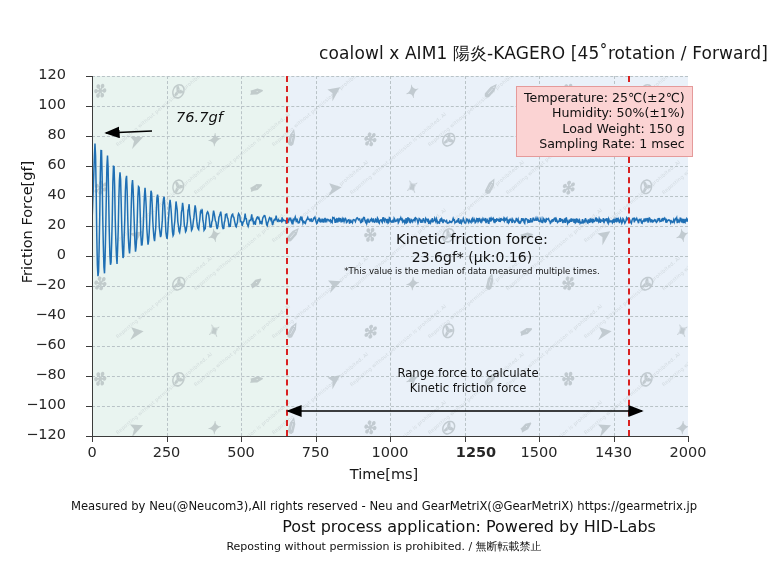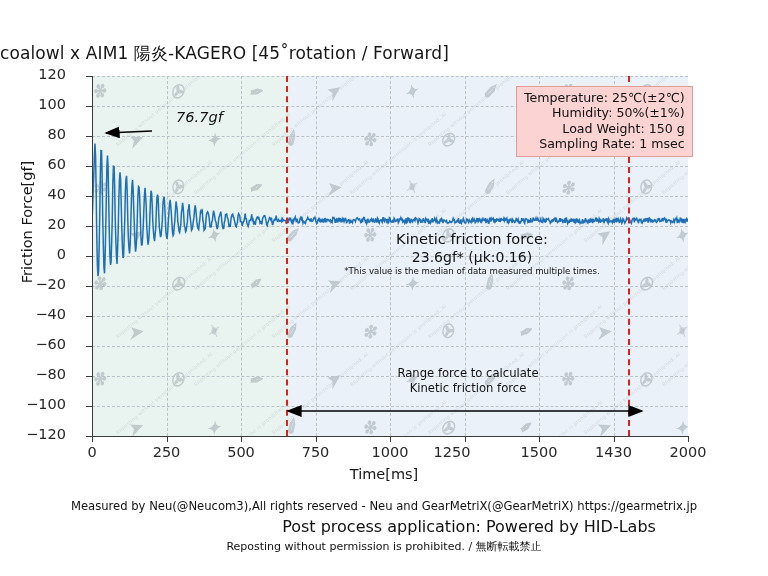--- a/index.html
+++ b/index.html
@@ -5,21 +5,21 @@
   html,body{margin:0;padding:0;}
   body{
     width:768px;height:576px;overflow:hidden;background:#ffffff;
     font-family:"DejaVu Sans","Liberation Sans",sans-serif;
     color:#1a1a1a;
   }
   #figure{position:relative;width:768px;height:576px;}
 
   
   #chart-title{
-    position:absolute;left:0;top:42px;width:768px;text-align:left;
+    position:absolute;left:0;top:42px;width:768px;text-align:right;
     font-size:17px;color:#161616;letter-spacing:0.1px;
   }
 
   
   #plot-area{
     position:absolute;left:92px;top:76px;width:596px;height:360px;
     background:#eef6f4;overflow:hidden;
   }
   #bg-left{position:absolute;left:0;top:0;width:33.3%;height:100%;background:#e9f4f0;}
   #bg-right{position:absolute;left:33.3%;top:0;width:66.7%;height:100%;background:#eaf1f9;}
@@ -252,21 +252,21 @@
       <div class="xtick-label" style="left: 52px;">0</div>
       <div class="xtick" style="left: 166.5px;"></div>
       <div class="xtick-label" style="left: 126.5px;">250</div>
       <div class="xtick" style="left: 241px;"></div>
       <div class="xtick-label" style="left: 201px;">500</div>
       <div class="xtick" style="left: 315.5px;"></div>
       <div class="xtick-label" style="left: 275.5px;">750</div>
       <div class="xtick" style="left: 390px;"></div>
       <div class="xtick-label" style="left: 350px;">1000</div>
       <div class="xtick" style="left: 464.5px;"></div>
-      <div class="xtick-label" style="left: 412px;">1250</div>
+      <div class="xtick-label" style="left: 436px; font-weight: bold;">1250</div>
       <div class="xtick" style="left: 539px;"></div>
       <div class="xtick-label" style="left: 499px;">1500</div>
       <div class="xtick" style="left: 613.5px;"></div>
       <div class="xtick-label" style="left: 573.5px;">1430</div>
       <div class="xtick" style="left: 688px;"></div>
       <div class="xtick-label" style="left: 648px;">2000</div>
     </div>
 
   <div id="x-axis-label">Time[ms]</div>
   <div id="y-axis-label">Friction Force[gf]</div>

